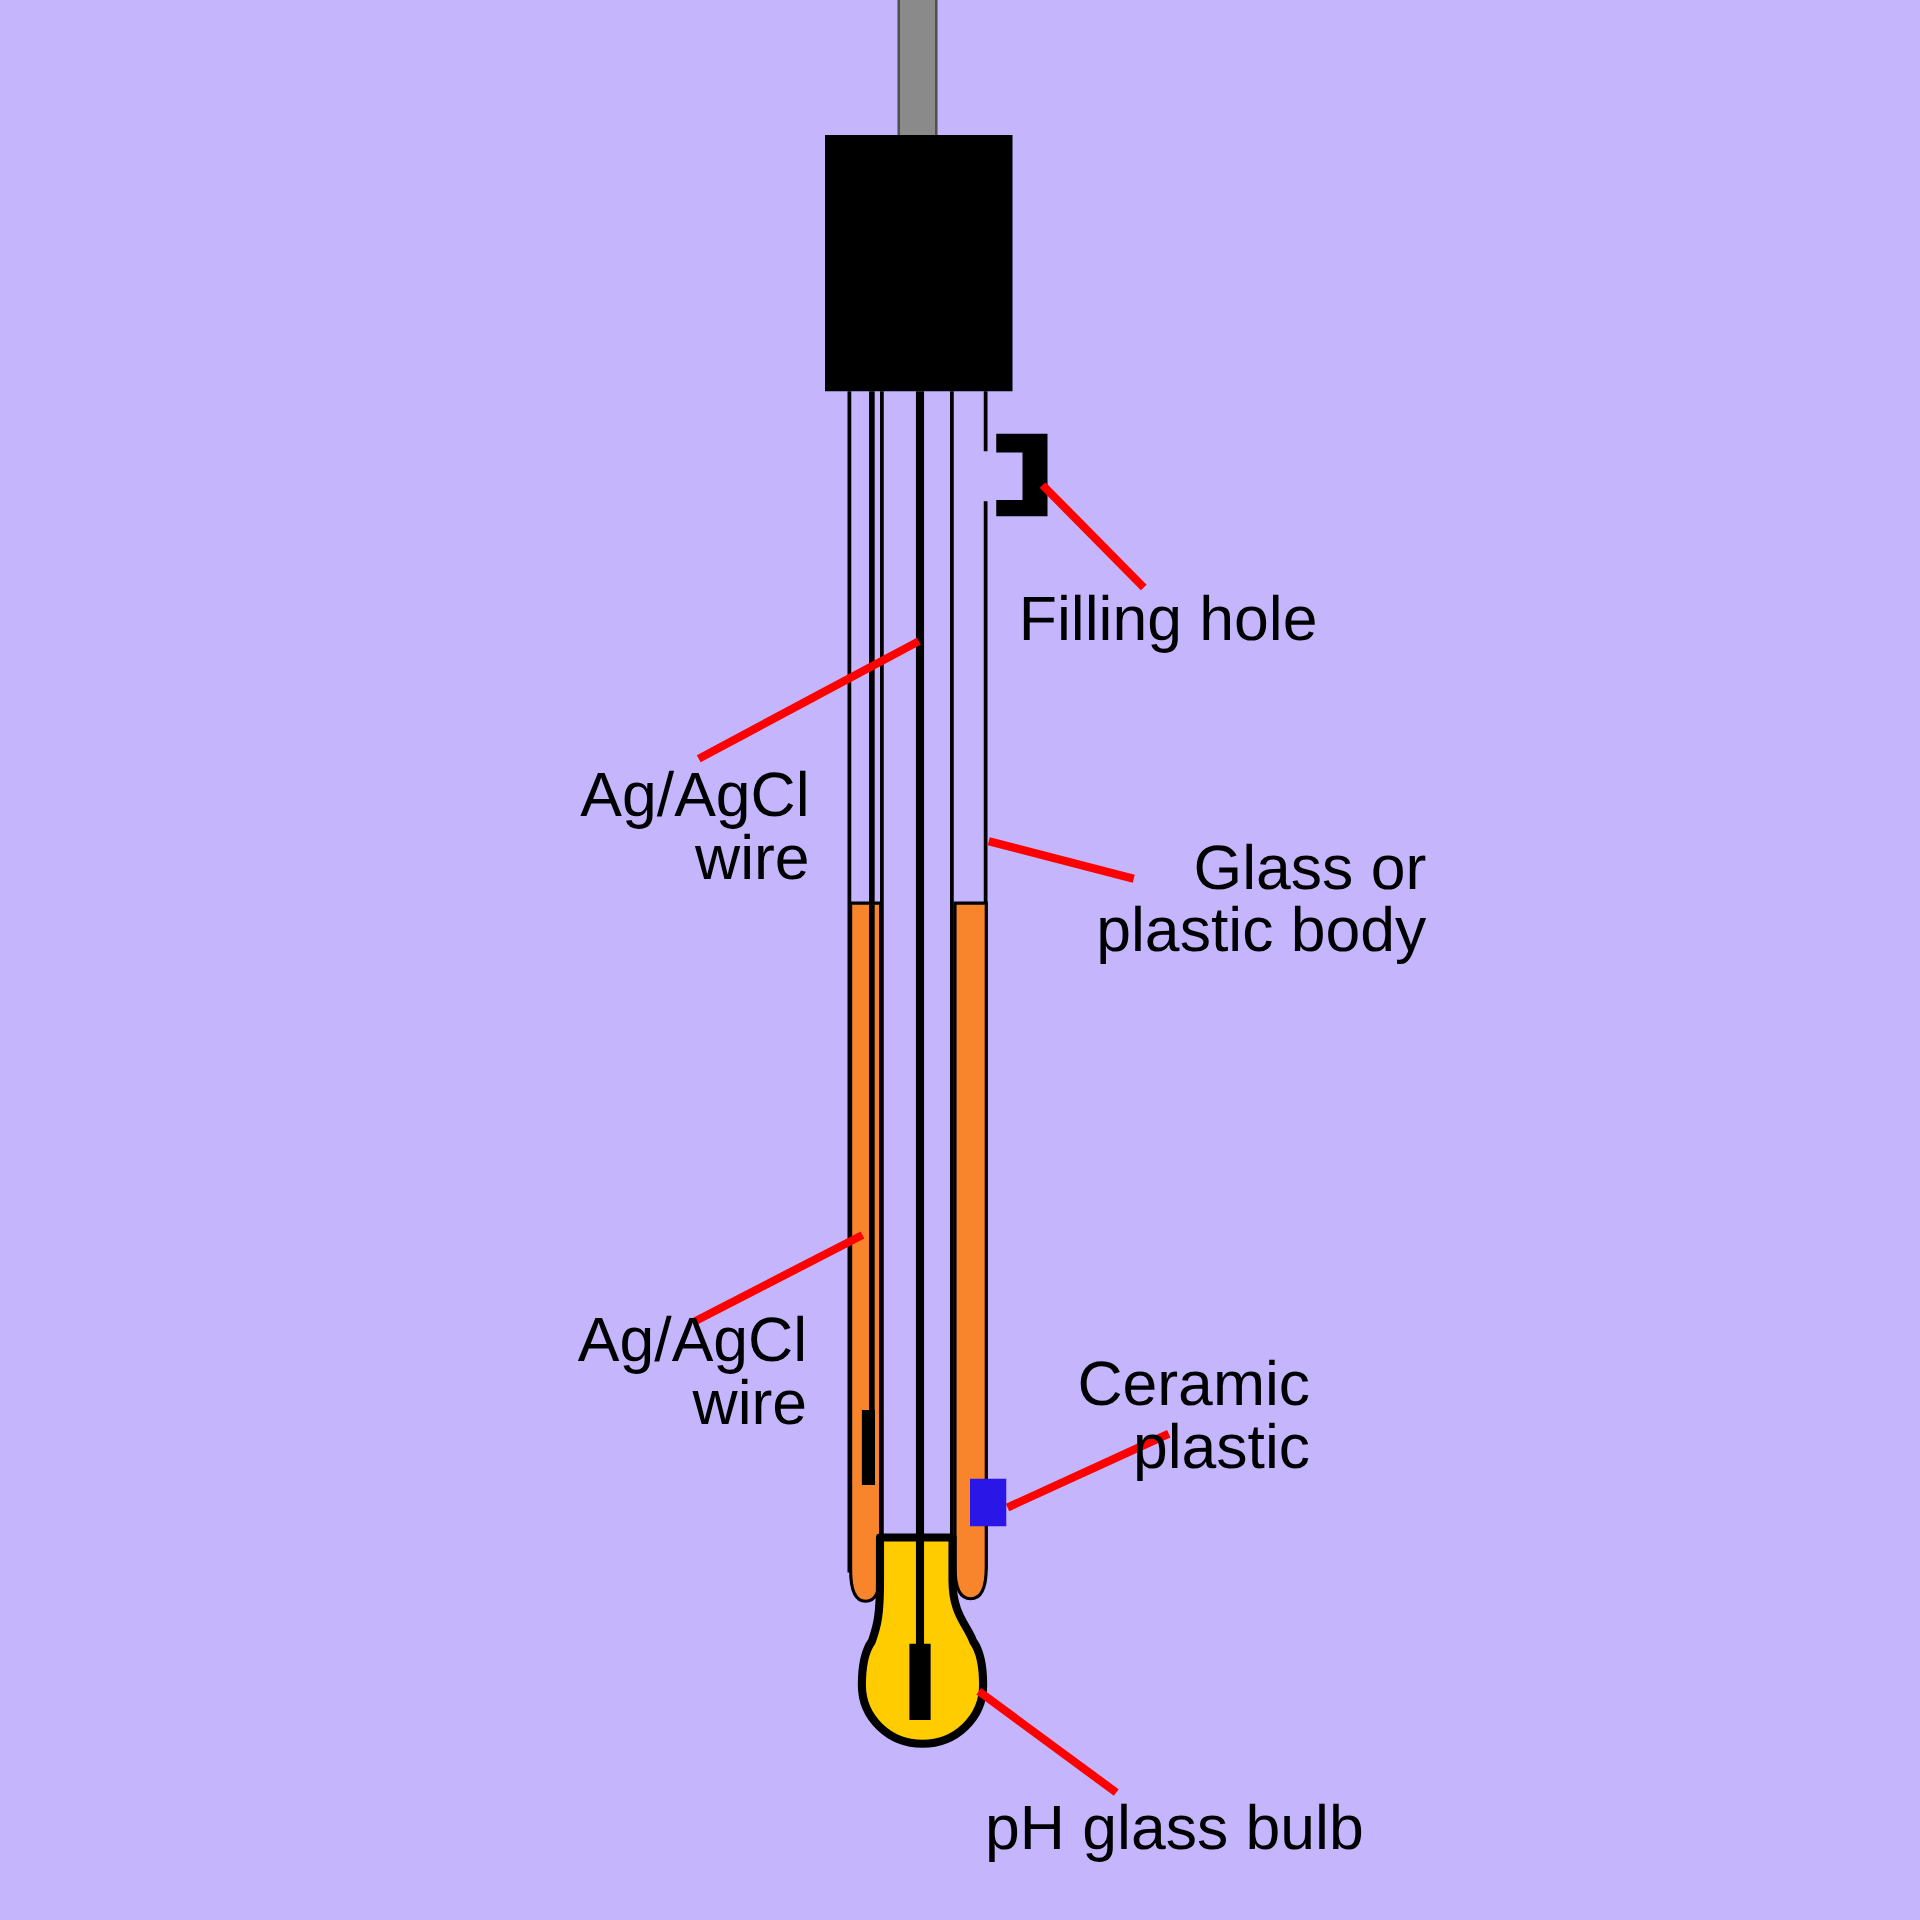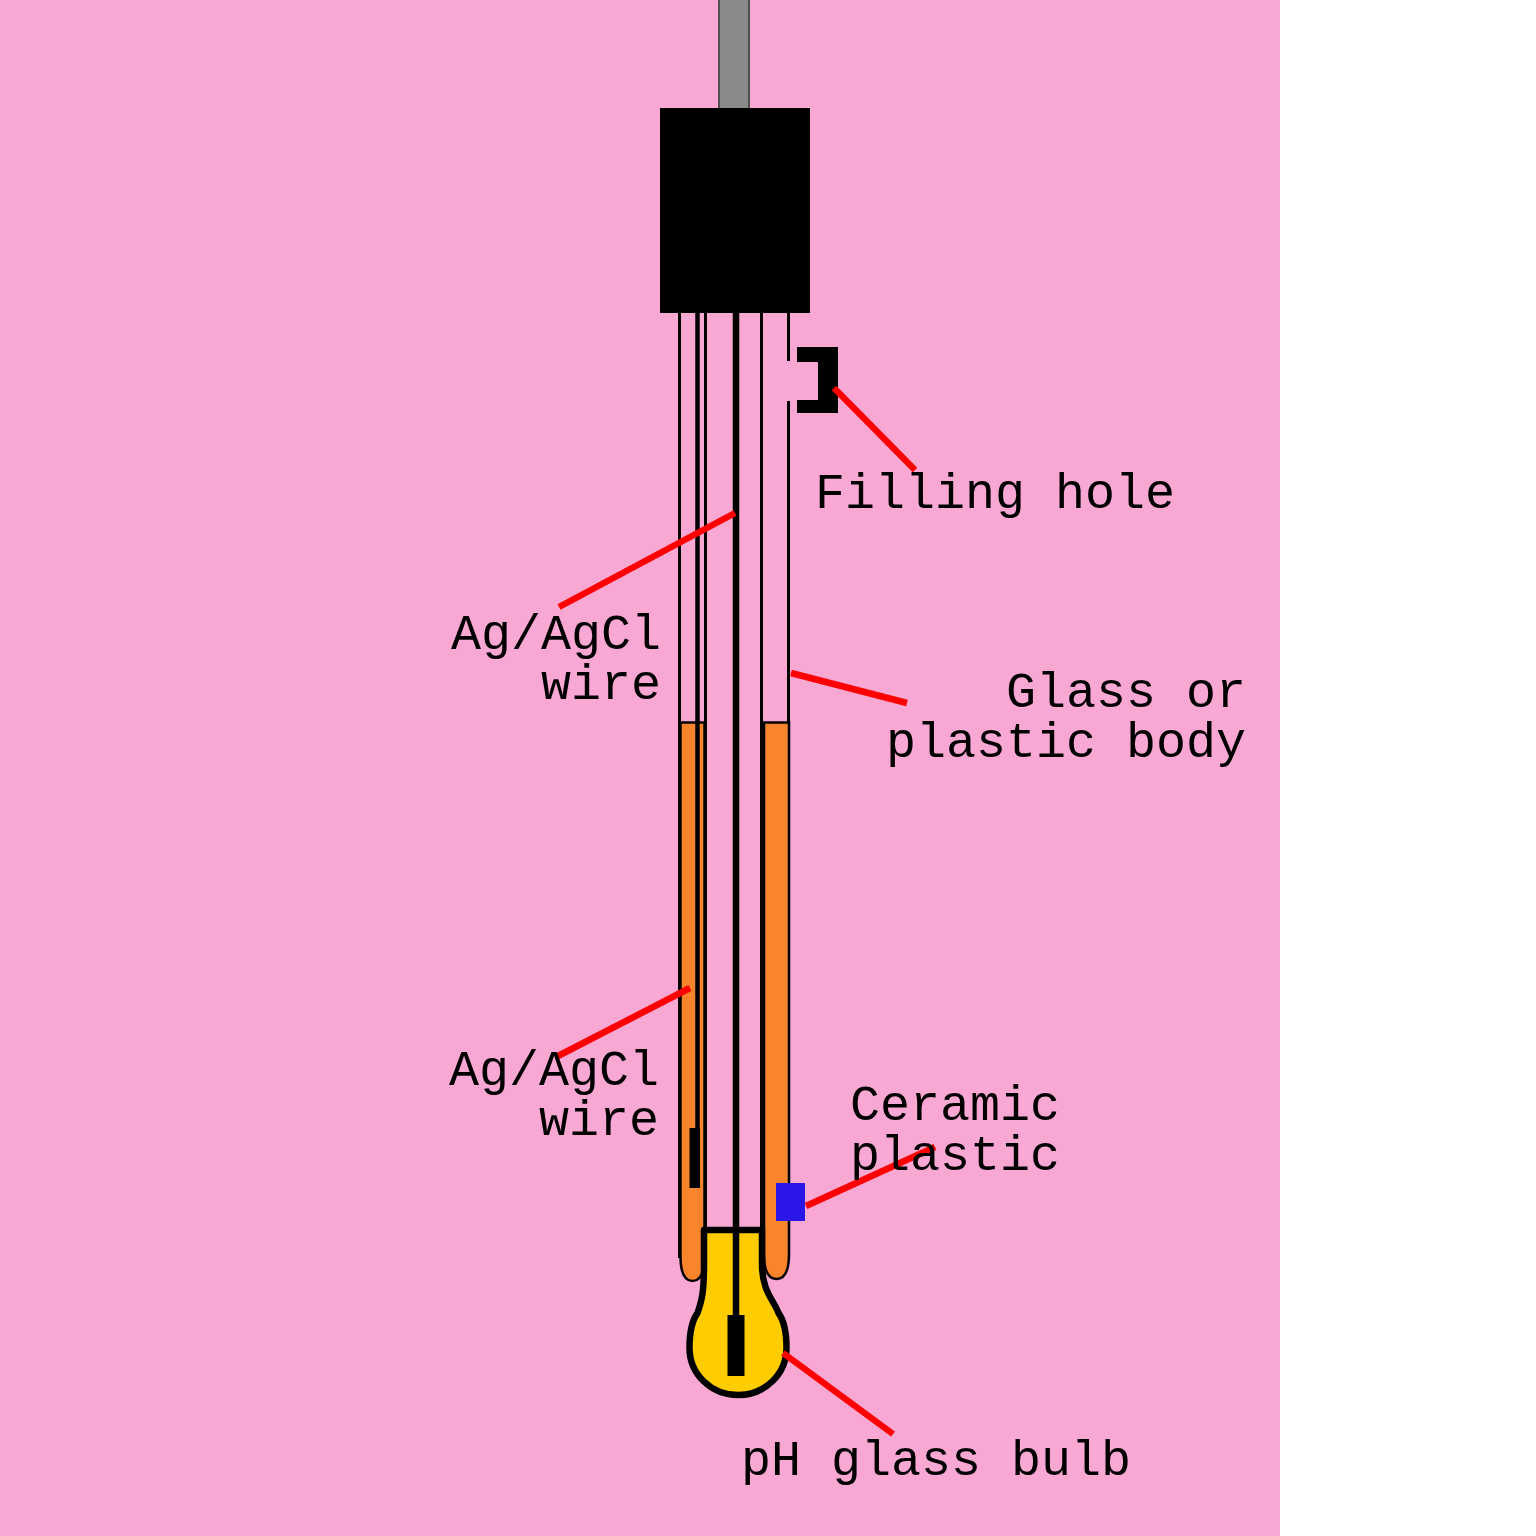--- a/index.html
+++ b/index.html
@@ -1,22 +1,22 @@
 <!DOCTYPE html>
 <html><head>
 <meta charset="utf-8">
 <style>
   html, body { margin: 0; padding: 0; background: #ffffff; }
   .stage {
     position: relative;
-    width: 1280px;
+    width: 1536px;
     height: 1536px;
-    background: #f9a8d4;
+    background: #c4b5fd;
     overflow: hidden;
-    font-family: Liberation Mono, monospace;
+    font-family: Liberation Sans, sans-serif;
   }
   .stage svg { position: absolute; left: 0; top: 0; }
   .label {
     position: absolute;
     color: #000000;
     font-size: 50px;
     line-height: 50px;
     white-space: nowrap;
   }
   .label.centered { transform: translateX(-50%); text-align: right; }
@@ -70,30 +70,30 @@
     <line x1="783" y1="1353" x2="893" y2="1434" stroke-width="6.5" stroke="#FF0000"></line>
   </svg>
 
   <div class="label" style="left:815px; top:470px;">Filling hole</div>
 
   <div class="label centered" style="left:556px; top:611px;">
     <div>Ag/AgCl</div>
     <div>wire</div>
   </div>
 
-  <div class="label centered" style="left:1066px; top:669px;">
+  <div class="label centered" style="left:1009px; top:669px;">
     <div>Glass or</div>
     <div>plastic body</div>
   </div>
 
   <div class="label centered" style="left:554px; top:1047px;">
     <div>Ag/AgCl</div>
     <div>wire</div>
   </div>
 
   <div class="label centered" style="left:955px; top:1082px;">
     <div>Ceramic</div>
     <div>plastic</div>
   </div>
 
-  <div class="label" style="left:741px; top:1437px;text-align:center;">pH glass bulb</div>
+  <div class="label" style="left:788px; top:1437px;text-align:center;">pH glass bulb</div>
 
 </div>
 
 </body></html>

